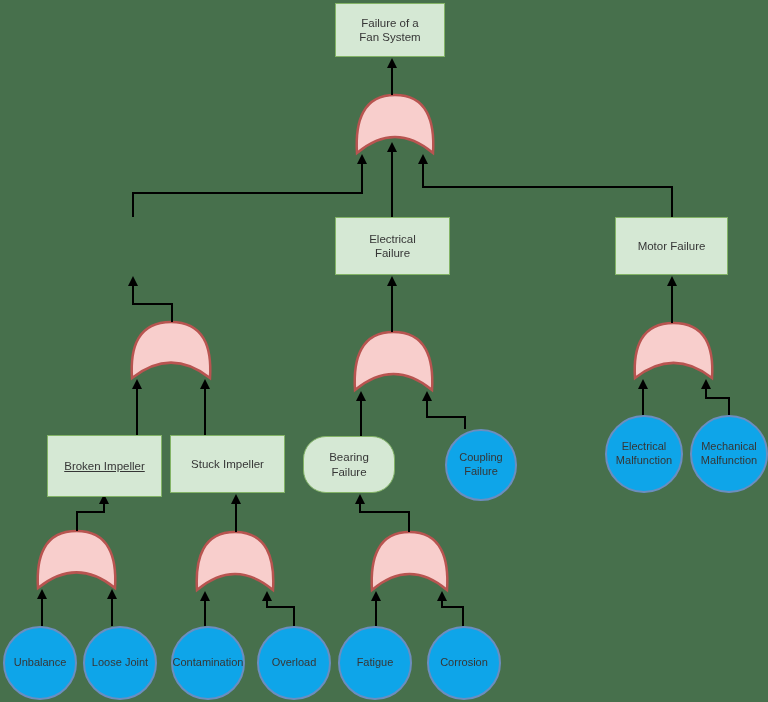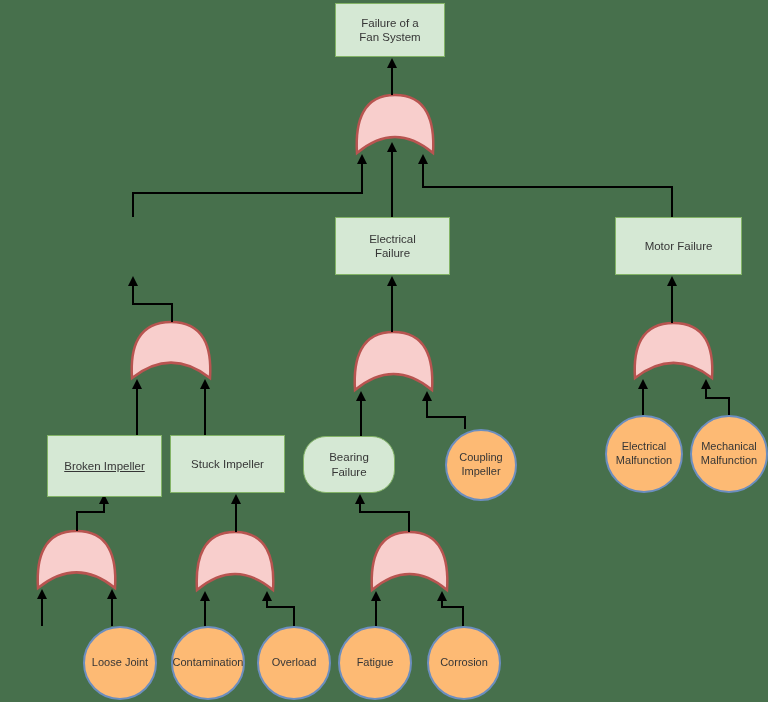--- a/index.html
+++ b/index.html
@@ -9,21 +9,21 @@
     font-family:"Liberation Sans", sans-serif;
   }
   .layer { position:absolute; left:0; top:0; }
   .node {
     position:absolute; display:flex; align-items:center; justify-content:center;
     text-align:center; color:#363636; font-size:11.5px; line-height:1.25;
     box-sizing:border-box; padding:15px;
   }
   .rect-node { background:#d5e8d4; border:1.5px solid #82b366; }
   .circle-node {
-    background:#fdba74; border:2px solid #6c8ebf; border-radius:50%;
+    background:#0ea5e9; border:2px solid #6c8ebf; border-radius:50%;
     font-size:11px; padding:0;
   }
   .gate { fill:#f8cecc; stroke:#b85450; stroke-width:2.5; }
   .wire { fill:none; stroke:#000; stroke-width:2; }
   .head { fill:#000; stroke:none; }
 </style>
 </head>
 <body>
 
 <div class="canvas">
@@ -100,27 +100,28 @@
 
     <path class="wire" d="M376,626 L376,599"></path>
     <path class="head" d="M376,591 L371,601 L381,601 Z"></path>
 
     <path class="wire" d="M463,626 L463,607 L442,607 L442,599"></path>
     <path class="head" d="M442,591 L437,601 L447,601 Z"></path>
   </svg>
 
   <div class="node rect-node" style="left:335px; top:3px; width:110px; height:54px;">Failure of a Fan System</div>
   <div class="node rect-node" style="left:335px; top:217px; width:115px; height:58px;">Electrical Failure</div>
-  <div class="node rect-node" style="left:615px; top:217px; width:127px; height:58px;">Motor Failure</div>
+  <div class="node rect-node" style="left:615px; top:217px; width:113px; height:58px;">Motor Failure</div>
   <div class="node rect-node" style="left:47px; top:435px; width:115px; height:62px;text-decoration:underline;">Broken Impeller</div>
   <div class="node rect-node" style="left:170px; top:435px; width:115px; height:58px;">Stuck Impeller</div>
   <div class="node rect-node" style="left:303px; top:436px; width:92px; height:57px;border-radius:23px;">Bearing Failure</div>
 
-  <div class="node circle-node" style="left:445px; top:429px; width:72px; height:72px;">Coupling Impeller</div>
+  <div class="node circle-node" style="left:445px; top:429px; width:72px; height:72px;">Coupling Failure</div>
   <div class="node circle-node" style="left:605px; top:415px; width:78px; height:78px;">Electrical Malfunction</div>
   <div class="node circle-node" style="left:690px; top:415px; width:78px; height:78px;">Mechanical Malfunction</div>
+  <div class="node circle-node" style="left:3px; top:626px; width:74px; height:74px;">Unbalance</div>
   <div class="node circle-node" style="left:83px; top:626px; width:74px; height:74px;">Loose Joint</div>
   <div class="node circle-node" style="left:171px; top:626px; width:74px; height:74px;">Contamination</div>
   <div class="node circle-node" style="left:257px; top:626px; width:74px; height:74px;">Overload</div>
   <div class="node circle-node" style="left:338px; top:626px; width:74px; height:74px;text-align:right;">Fatigue</div>
   <div class="node circle-node" style="left:427px; top:626px; width:74px; height:74px;">Corrosion</div>
 
 </div>
 
 </body></html>

